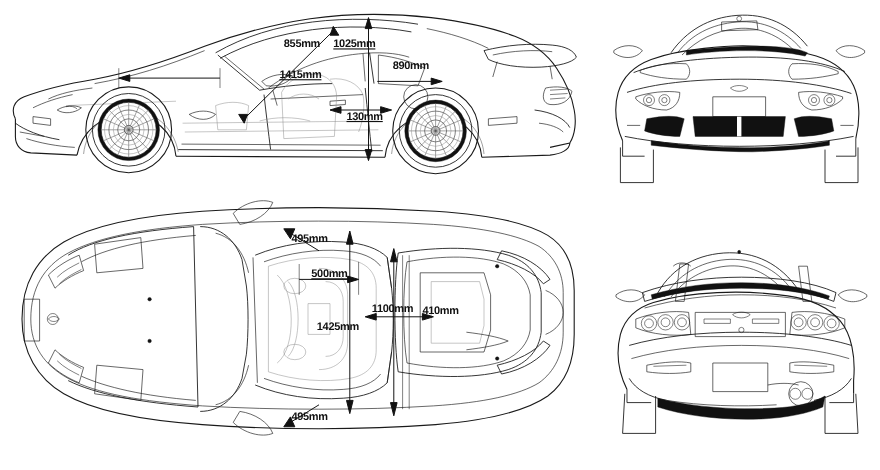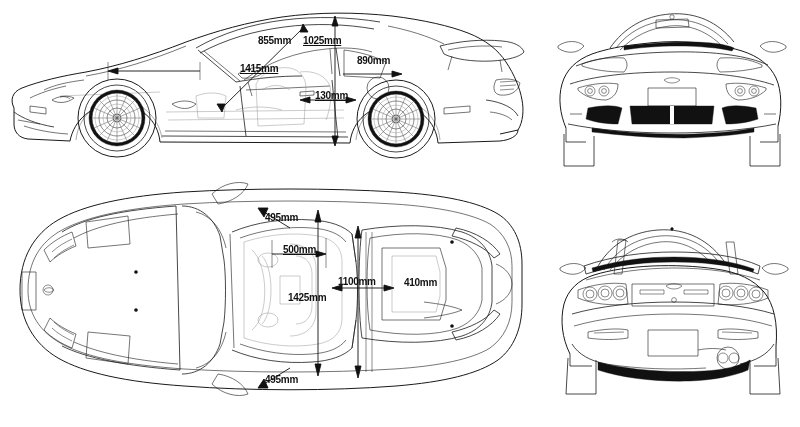--- a/index.html
+++ b/index.html
@@ -192,22 +192,22 @@
         <path d="M310,97 L300,100 L310,103 Z" fill="#111"></path>
         <path d="M346,97 L356,100 L346,103 Z" fill="#111"></path>
 
         <path class="ln w05" d="M108,62 L108,80 M200,62 L200,80"></path>
       </g>
     </svg>
 
     <span class="dim" style="left:258px;top:36px;">855mm</span>
     <span class="dim" style="left:303px;top:36px;text-decoration:underline;">1025mm</span>
     <span class="dim" style="left:357px;top:56px;">890mm</span>
-    <span class="dim" style="left:240px;top:64px;text-decoration:underline;">1415mm</span>
-    <span class="dim" style="left:315px;top:91px;text-decoration:underline;">130mm</span>
+    <span class="dim" style="left:254px;top:64px;text-decoration:underline;">1415mm</span>
+    <span class="dim" style="left:315px;top:102px;text-decoration:underline;">130mm</span>
   </div>
 
   <div class="view" style="left:548px;top:2px;width:252px;height:168px;">
     <svg width="252" height="168" viewBox="0 0 252 168">
       <g>
         <path class="ln w1" d="M18,126 C12,112 10,96 14,82 C18,68 28,58 44,52
           C58,47 74,44 92,42 C108,40 124,39 140,40 C160,41 178,44 194,49
           C210,54 222,63 228,76 C234,89 234,108 230,124"></path>
         <path class="ln w08" d="M18,126 L18,140 L38,140"></path>
         <path class="ln w08" d="M230,124 L230,140 L212,140"></path>
@@ -394,21 +394,21 @@
         <path d="M342,113 L332,116 L342,119 Z" fill="#111"></path>
         <path d="M384,113 L394,116 L384,119 Z" fill="#111"></path>
 
         <path d="M264,212 L290,196"></path>
         <path d="M268,216 L258,216 L264,207 Z" fill="#111"></path>
       </g>
     </svg>
 
     <span class="dim" style="left:265px;top:41px;">495mm</span>
     <span class="dim" style="left:283px;top:73px;text-decoration:underline;">500mm</span>
-    <span class="dim" style="left:404px;top:106px;">410mm</span>
+    <span class="dim" style="left:384px;top:106px;">410mm</span>
     <span class="dim" style="left:288px;top:121px;text-align:right;">1425mm</span>
     <span class="dim" style="left:338px;top:105px;">1100mm</span>
     <span class="dim" style="left:265px;top:203px;">495mm</span>
   </div>
 
   <div class="view" style="left:548px;top:218px;width:252px;height:180px;">
     <svg width="252" height="180" viewBox="0 0 252 180">
       <g>
         <path class="ln w1" d="M22,136 C14,120 12,102 16,86 C20,72 30,62 46,57
           C62,52 82,49 104,48 C126,47 148,48 168,51 C190,54 206,62 216,74

